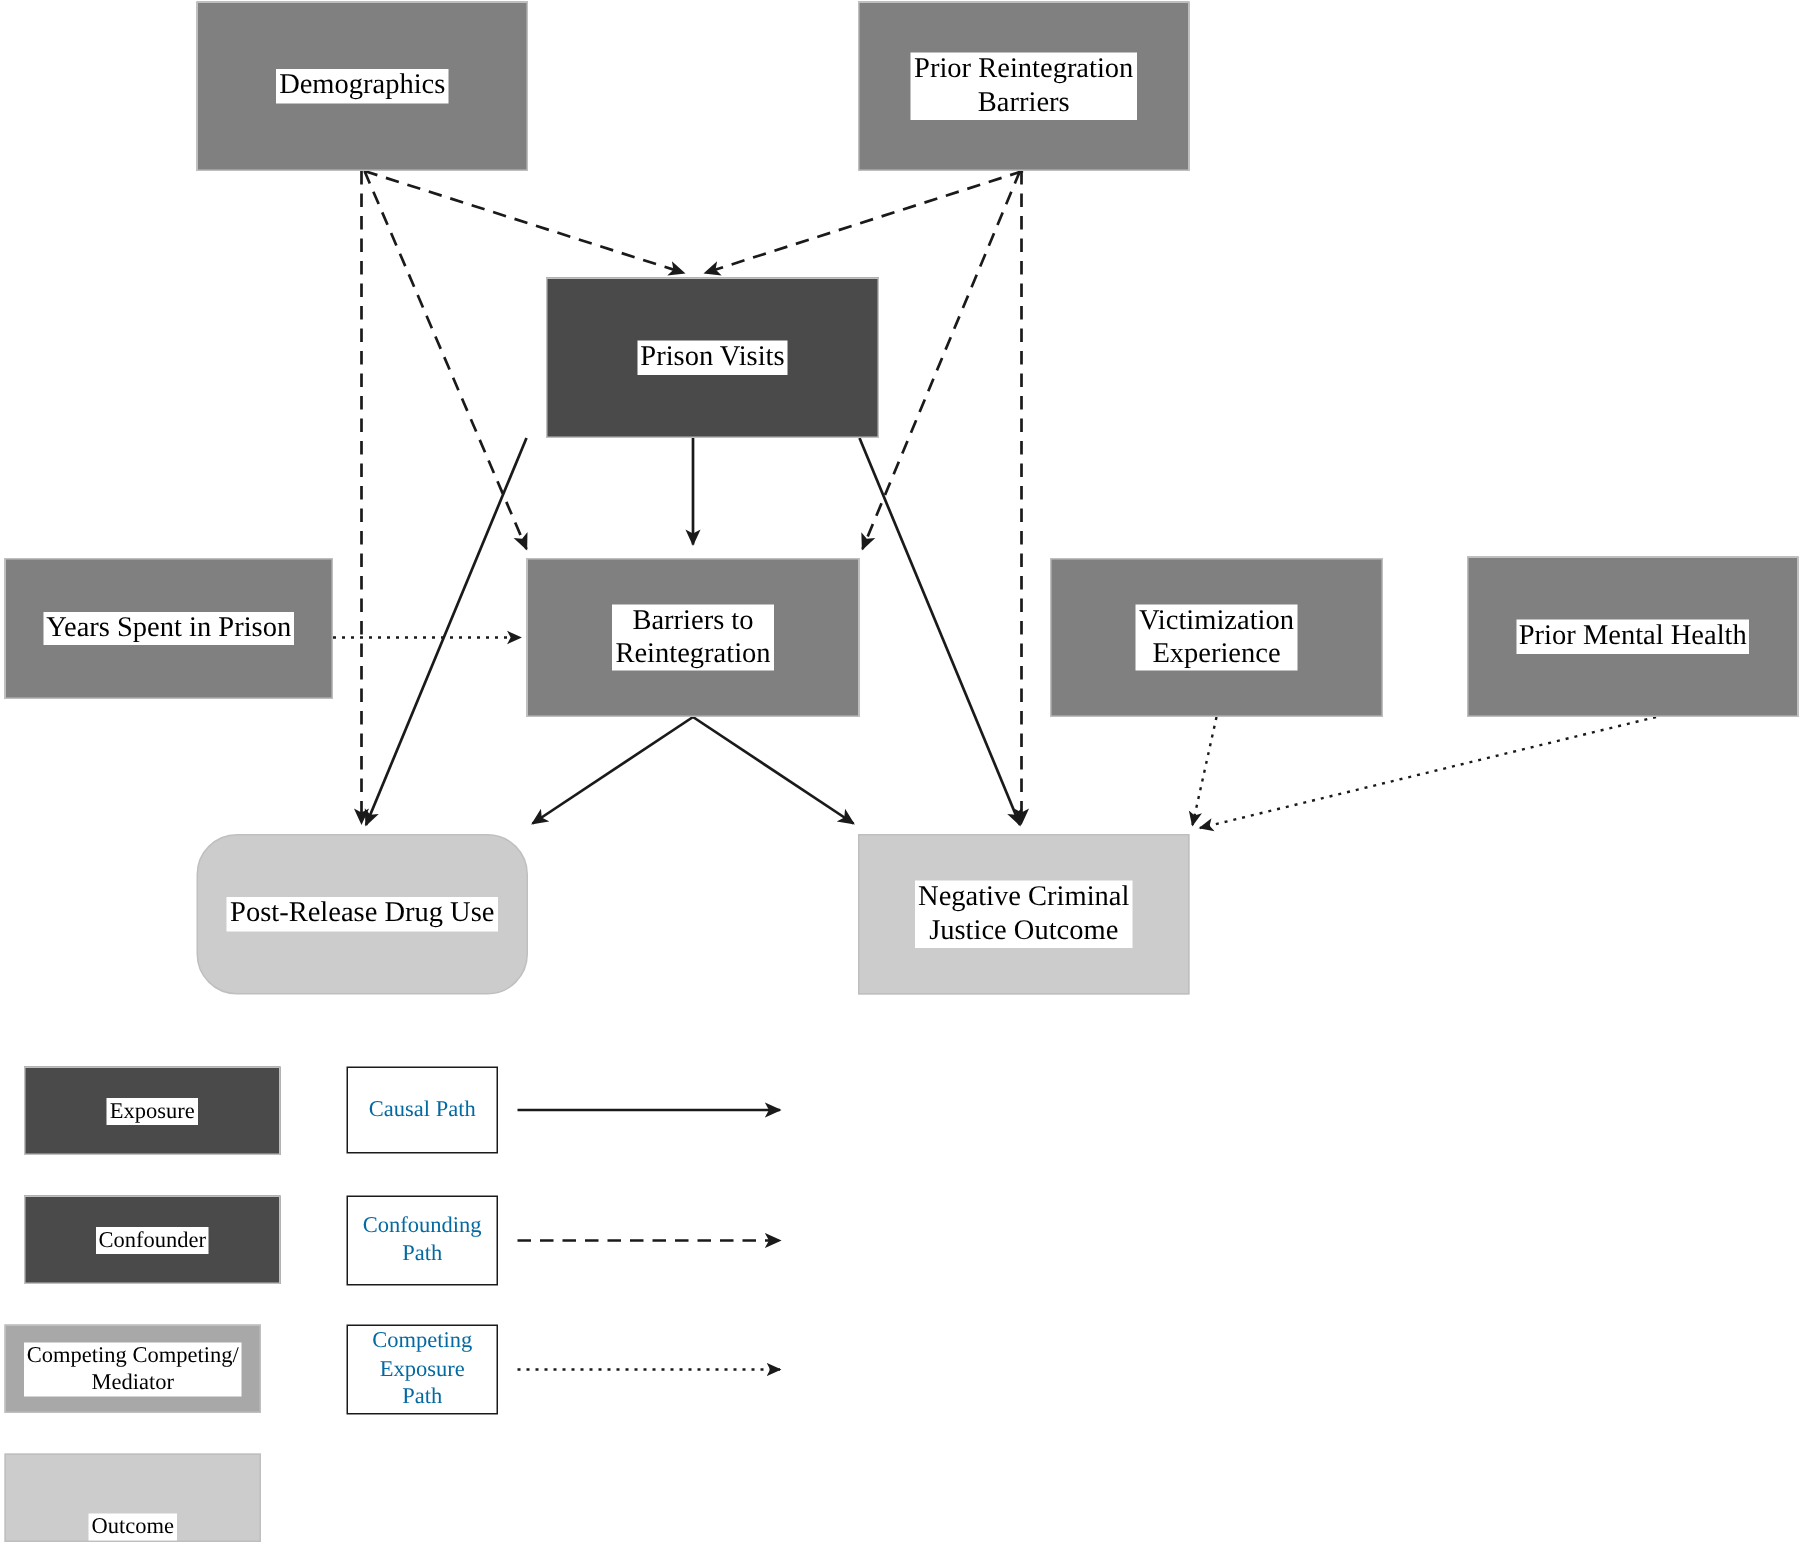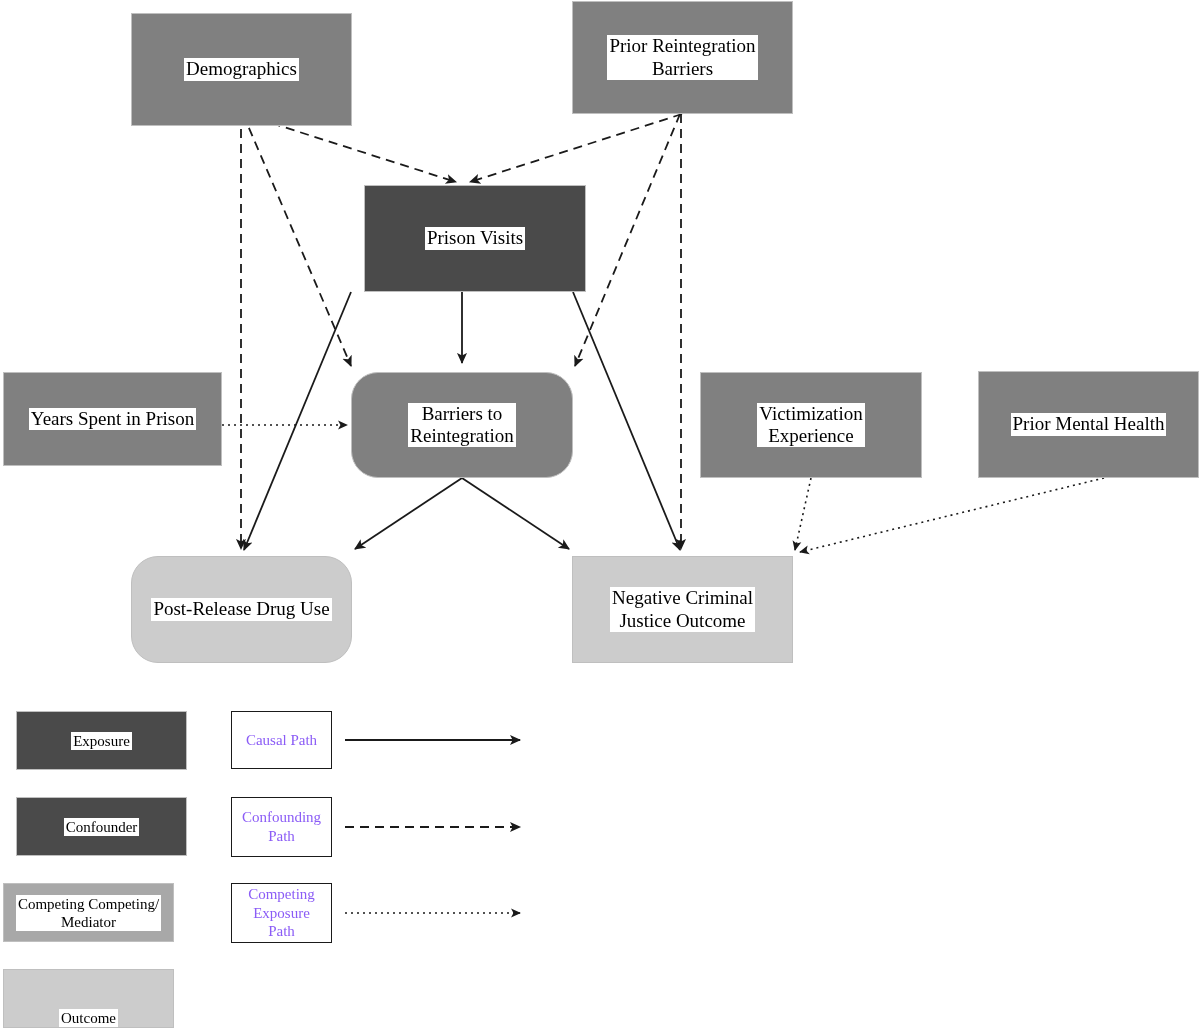--- a/index.html
+++ b/index.html
@@ -67,21 +67,21 @@
   .legend-pathbox {
     position: absolute;
     box-sizing: border-box;
     display: flex;
     align-items: center;
     justify-content: center;
     border: 1.5px solid #1a1a1a;
     background: #ffffff;
   }
   .legend-pathbox .label {
-    color: #8b5cf6;
+    color: #0369a1;
     font-size: 15px;
     line-height: 1.25;
     text-align: center;
     white-space: pre-line;
   }
 </style>
 </head>
 <body>
 
 <div id="canvas">
@@ -107,34 +107,34 @@
         <line x1="222" y1="425" x2="347" y2="425" stroke="#1a1a1a" stroke-width="1.6" stroke-dasharray="2,4" marker-end="url(#arrowhead)"></line>
         <line x1="811" y1="478" x2="795" y2="550" stroke="#1a1a1a" stroke-width="1.6" stroke-dasharray="2,4" marker-end="url(#arrowhead)"></line>
         <line x1="1104" y1="478" x2="800" y2="552" stroke="#1a1a1a" stroke-width="1.6" stroke-dasharray="2,4" marker-end="url(#arrowhead)"></line>
         <line x1="345" y1="740" x2="520" y2="740" stroke="#1a1a1a" stroke-width="1.8" marker-end="url(#arrowhead)"></line>
         <line x1="345" y1="827" x2="520" y2="827" stroke="#1a1a1a" stroke-width="1.8" stroke-dasharray="9,6" marker-end="url(#arrowhead)"></line>
         <line x1="345" y1="913" x2="520" y2="913" stroke="#1a1a1a" stroke-width="1.6" stroke-dasharray="2,4" marker-end="url(#arrowhead)"></line>
       </g>
   </svg>
 
   <div id="node-layer">
-      <div class="node fill-confounder" style="left: 131px; top: 1px; width: 221px; height: 113px; margin-top: 12px;">
+      <div class="node fill-confounder" style="left: 131px; top: 1px; width: 221px; height: 113px;">
         <span class="label">Demographics</span>
       </div>
       <div class="node fill-confounder" style="left: 572px; top: 1px; width: 221px; height: 113px;">
         <span class="label">Prior Reintegration
 Barriers</span>
       </div>
       <div class="node fill-exposure" style="left: 351px; top: 185px; width: 222px; height: 107px;">
         <span class="label">Prison Visits</span>
       </div>
       <div class="node fill-confounder" style="left: 3px; top: 372px; width: 219px; height: 94px;">
         <span class="label">Years Spent in Prison</span>
       </div>
-      <div class="node fill-confounder" style="left: 351px; top: 372px; width: 222px; height: 106px; border-radius: 27px;">
+      <div class="node fill-confounder" style="left: 351px; top: 372px; width: 222px; height: 106px;">
         <span class="label">Barriers to
 Reintegration</span>
       </div>
       <div class="node fill-confounder" style="left: 700px; top: 372px; width: 222px; height: 106px;">
         <span class="label">Victimization
 Experience</span>
       </div>
       <div class="node fill-confounder" style="left: 978px; top: 371px; width: 221px; height: 107px;">
         <span class="label">Prior Mental Health</span>
       </div>

